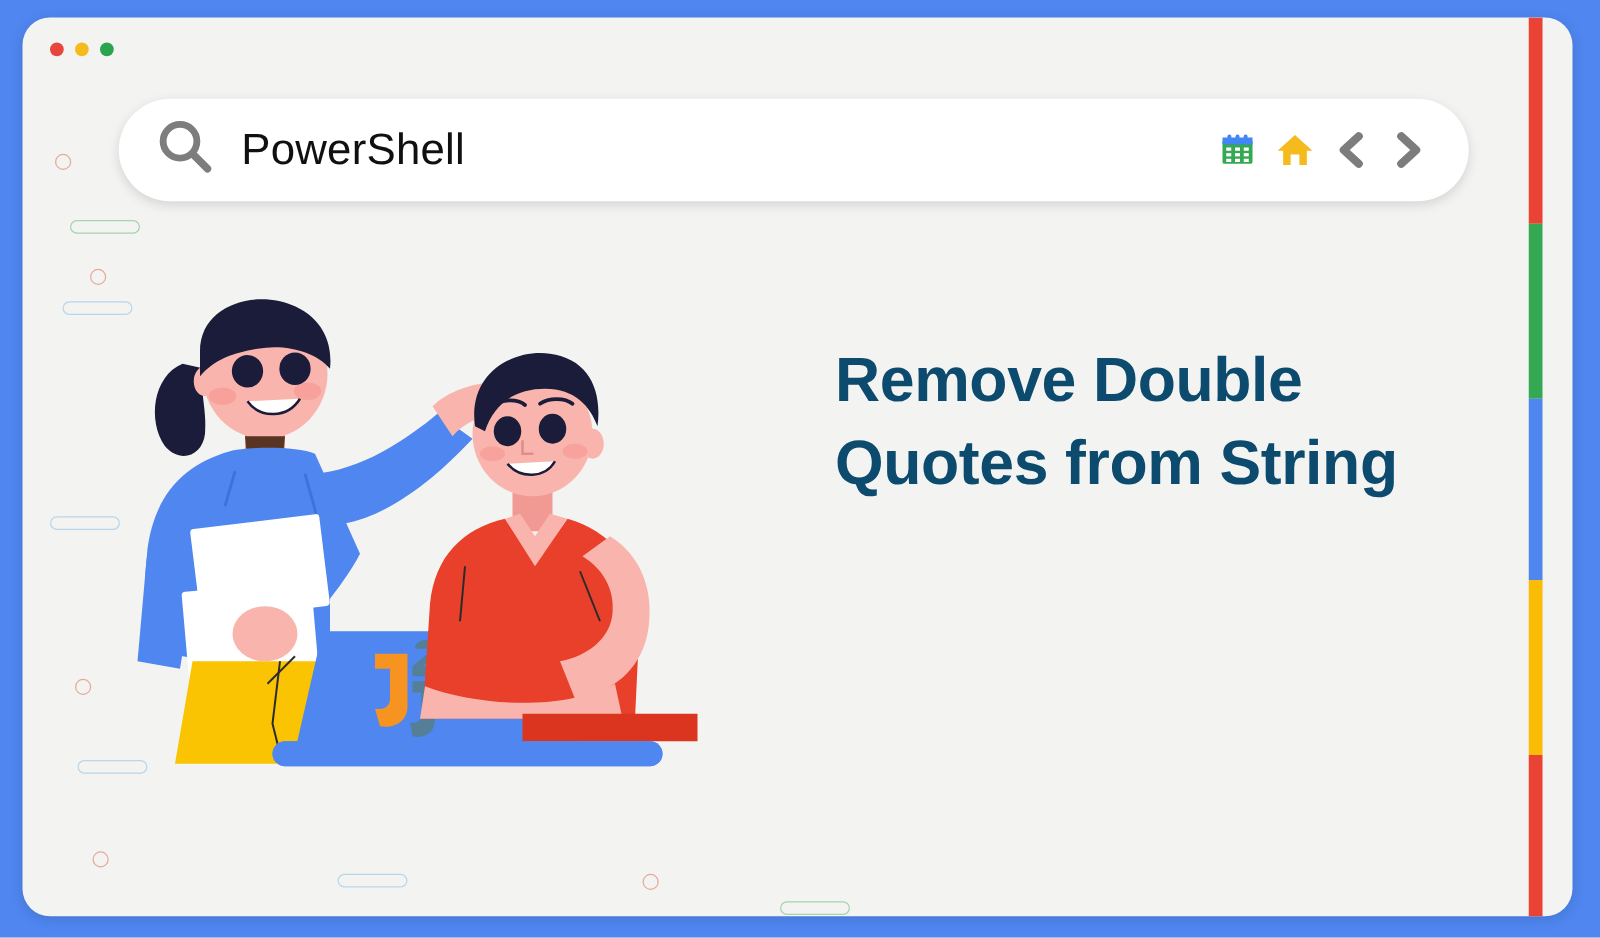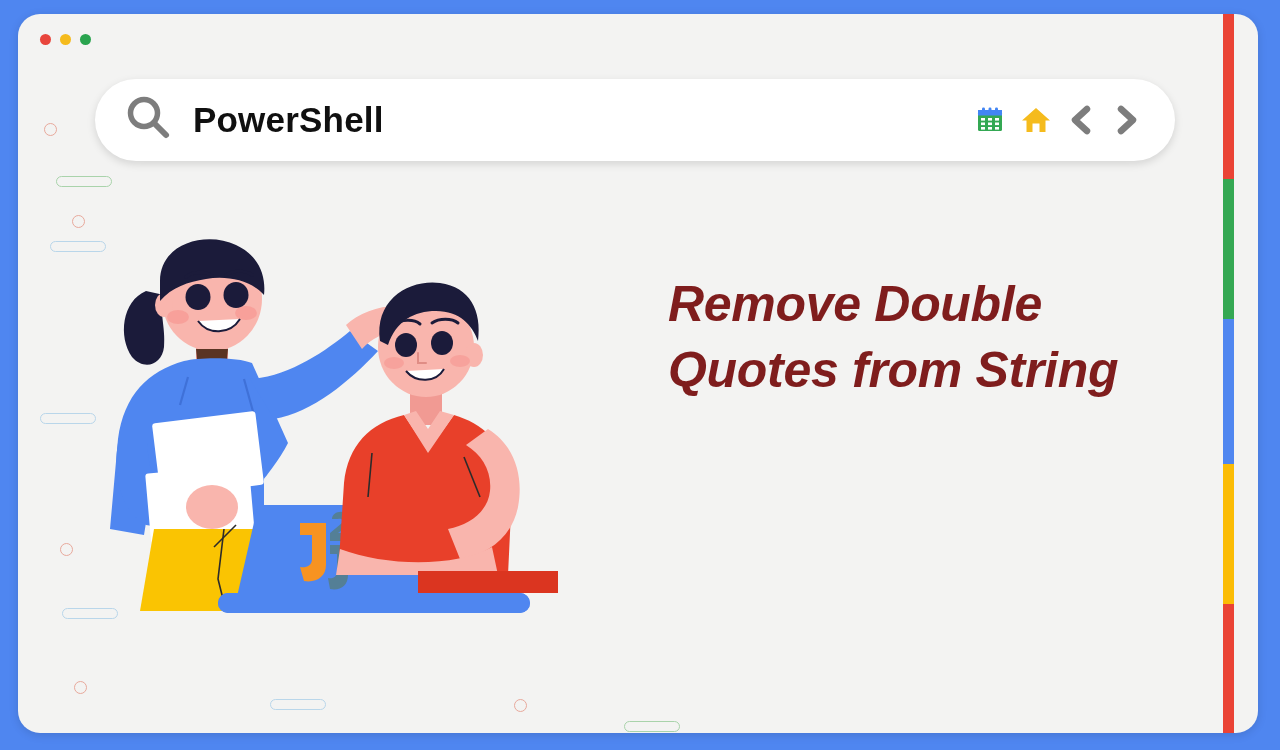--- a/index.html
+++ b/index.html
@@ -55,21 +55,21 @@
     box-shadow: 0 3px 9px rgba(0,0,0,.13);
     display: flex;
     align-items: center;
     padding: 0 34px 0 28px;
   }
 
   #search-icon { flex: 0 0 auto; margin-right: 18px; display: block; }
 
   #search-text {
     font-size: 35px;
-    font-weight: bold;
+    font-weight: normal;
     color: #101010;
     letter-spacing: .2px;
     white-space: nowrap;
   }
 
   #search-actions {
     margin-left: auto;
     display: flex;
     align-items: center;
     gap: 14px;
@@ -78,23 +78,22 @@
 
   
   #hero-title {
     position: absolute;
     left: 650px;
     top: 258px;
     width: 480px;
     font-size: 50px;
     font-weight: bold;
     line-height: 1.31;
-    color: #7f1d1d;
+    color: #0c4a6e;
     letter-spacing: -.3px;
-    font-style: italic;
   }
 
   
   #illustration {
     position: absolute;
     left: 70px;
     top: 215px;
     width: 580px;
     height: 390px;
   }

